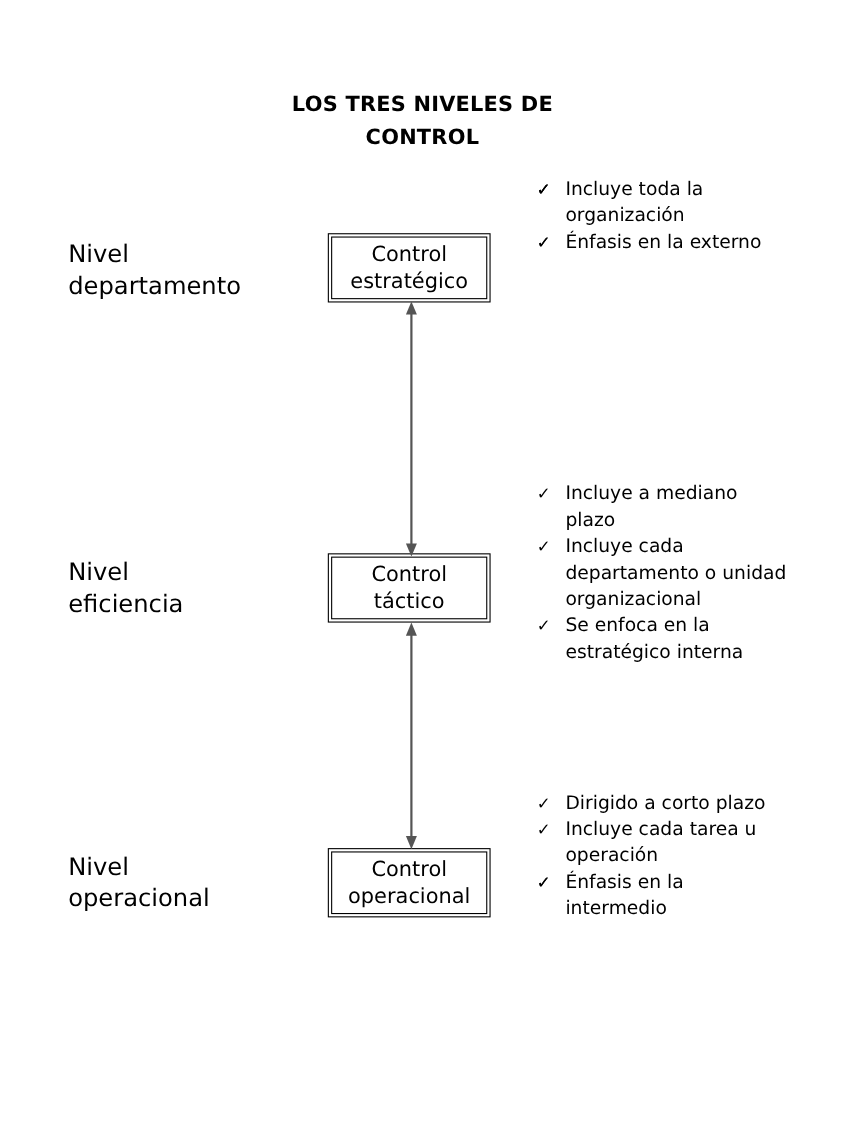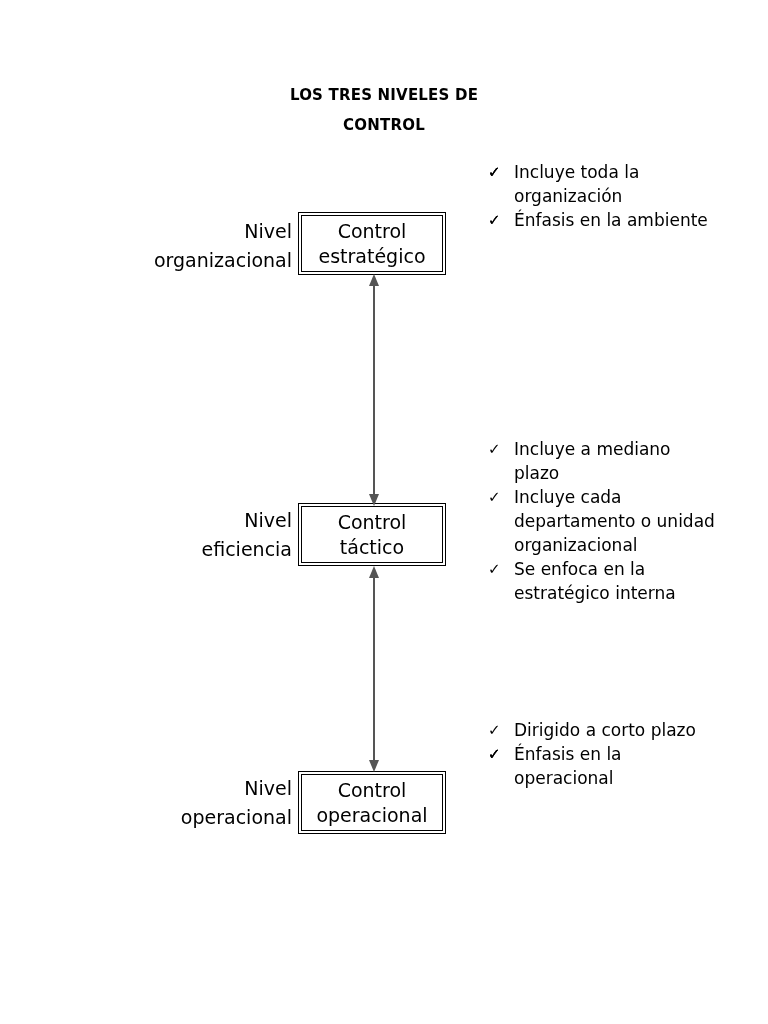--- a/index.html
+++ b/index.html
@@ -16,34 +16,34 @@
     overflow: hidden;
   }
 
   
   #title {
     position: absolute;
     left: 184px;
     top: 80px;
     width: 400px;
     text-align: center;
-    font-size: 15px;
+    font-size: 19px;
     font-weight: bold;
     line-height: 30px;
     letter-spacing: 0.2px;
   }
   #title .line { display: block; }
 
   
   .level-label {
     position: absolute;
     width: 230px;
     left: 62px;
-    text-align: right;
-    font-size: 19px;
+    text-align: left;
+    font-size: 22px;
     line-height: 29px;
     font-weight: normal;
   }
   .level-label .line { display: block; }
   #label-institucional { top: 217px; }
   #label-intermedio    { top: 506px; }
   #label-operacional   { top: 774px; }
 
   
   .node-box {
@@ -118,21 +118,21 @@
 </head>
 <body>
 
 <div id="title">
   <span class="line">LOS TRES NIVELES DE</span>
   <span class="line">CONTROL</span>
 </div>
 
 <div class="level-label" id="label-institucional">
   <span class="line">Nivel</span>
-  <span class="line">organizacional</span>
+  <span class="line">departamento</span>
 </div>
 
 <div class="level-label" id="label-intermedio">
   <span class="line">Nivel</span>
   <span class="line">eficiencia</span>
 </div>
 
 <div class="level-label" id="label-operacional">
   <span class="line">Nivel</span>
   <span class="line">operacional</span>
@@ -173,27 +173,27 @@
     <polygon points="16,0 11,12 21,12" fill="#555555"></polygon>
     <polygon points="16,206 11,194 21,194" fill="#555555"></polygon>
   </svg>
 </div>
 
 <ul class="bullet-list" id="list-estrategico">
   <li><span class="check">✓</span></li>
   <li><span class="check">✓</span></li>
   <li><span class="check">✓</span><span>Incluye toda la organización</span></li>
   <li><span class="check">✓</span></li>
-  <li><span class="check">✓</span><span>Énfasis en la ambiente</span></li>
+  <li><span class="check">✓</span><span>Énfasis en la externo</span></li>
 </ul>
 
 <ul class="bullet-list" id="list-tactico">
   <li><span class="check">✓</span><span>Incluye a mediano plazo</span></li>
   <li><span class="check">✓</span><span>Incluye cada departamento o unidad organizacional</span></li>
   <li><span class="check">✓</span><span>Se enfoca en la estratégico interna</span></li>
 </ul>
 
 <ul class="bullet-list" id="list-operacional">
   <li><span class="check">✓</span><span>Dirigido a corto plazo</span></li>
+  <li><span class="check">✓</span><span>Incluye cada tarea u operación</span></li>
   <li><span class="check">✓</span></li>
-  <li><span class="check">✓</span></li>
-  <li><span class="check">✓</span><span>Énfasis en la operacional</span></li>
+  <li><span class="check">✓</span><span>Énfasis en la intermedio</span></li>
 </ul>
 
 </body></html>

